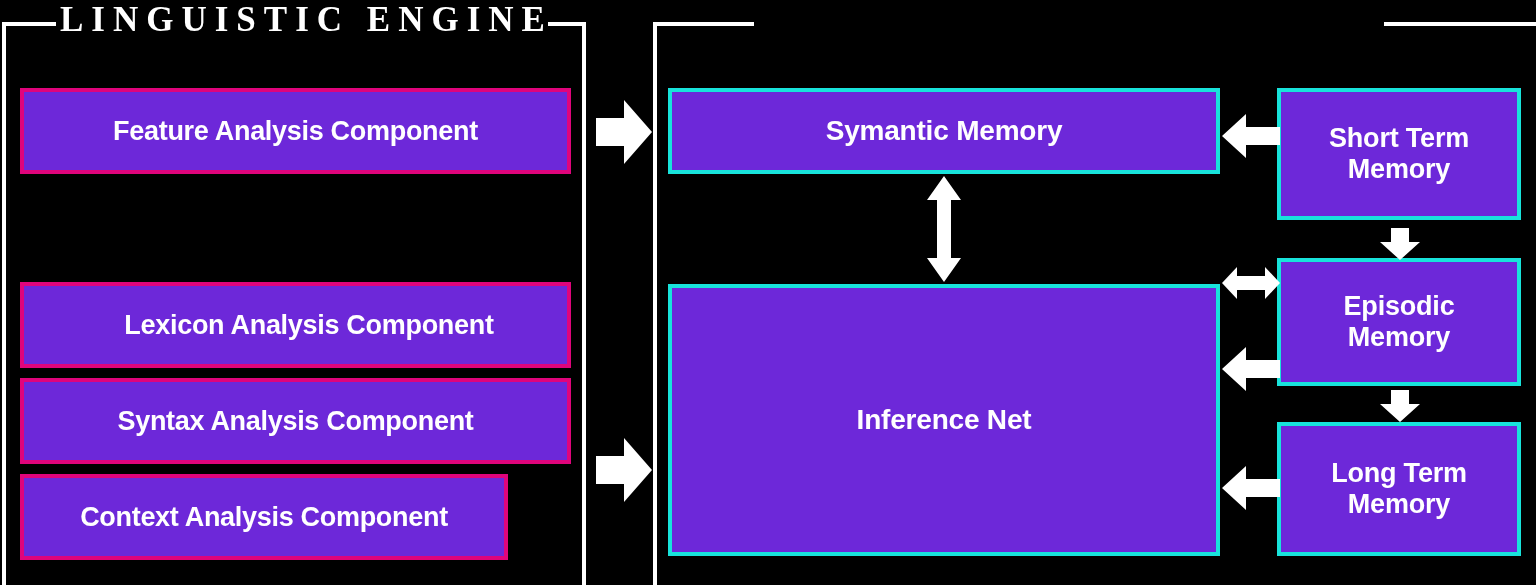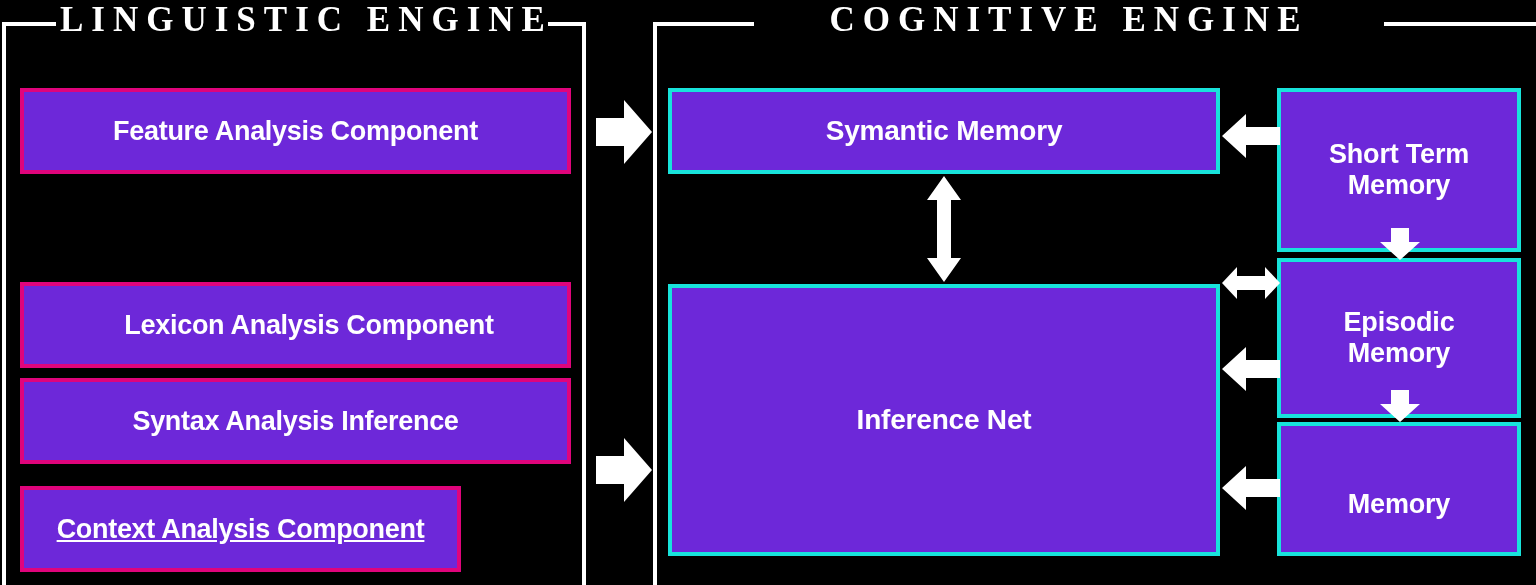--- a/index.html
+++ b/index.html
@@ -55,57 +55,56 @@
 
   <div class="panel" id="panel-linguistic"></div>
   <div class="panel" id="panel-cognitive"></div>
 
   <div class="topbar" id="ling-top-left"></div>
   <div class="topbar" id="ling-top-right"></div>
   <div class="topbar" id="cog-top-left"></div>
   <div class="topbar" id="cog-top-right"></div>
 
   <div class="panel-title" id="title-linguistic">LINGUISTIC ENGINE</div>
-  <div class="panel-title" id="title-cognitive">COGNITIVE ENGINE</div>
 
   <div class="box box-pink" style="left:20px;top:88px;width:551px;height:86px;">
     <span class="lbl-pink">Feature Analysis Component</span>
   </div>
   <div class="box box-pink" style="left:20px;top:282px;width:551px;height:86px;padding-left:27px;">
     <span class="lbl-pink">Lexicon Analysis Component</span>
   </div>
   <div class="box box-pink" style="left:20px;top:378px;width:551px;height:86px;">
-    <span class="lbl-pink">Syntax Analysis Inference</span>
+    <span class="lbl-pink">Syntax Analysis Component</span>
   </div>
-  <div class="box box-pink" style="left:20px;top:486px;width:441px;height:86px;text-decoration:underline;">
+  <div class="box box-pink" style="left:20px;top:474px;width:488px;height:86px;">
     <span class="lbl-pink">Context Analysis Component</span>
   </div>
 
   <div class="box box-teal" style="left:668px;top:88px;width:552px;height:86px;">
     <span class="lbl-teal-lg">Symantic Memory</span>
   </div>
   <div class="box box-teal" style="left:668px;top:284px;width:552px;height:272px;">
     <span class="lbl-teal-lg">Inference Net</span>
   </div>
 
-  <div class="box box-teal" style="left:1277px;top:88px;width:244px;height:164px;">
+  <div class="box box-teal" style="left:1277px;top:88px;width:244px;height:132px;">
     <span class="lbl-teal">
       <span>Short Term</span><br>
       <span>Memory</span>
     </span>
   </div>
-  <div class="box box-teal" style="left:1277px;top:258px;width:244px;height:160px;">
+  <div class="box box-teal" style="left:1277px;top:258px;width:244px;height:128px;">
     <span class="lbl-teal">
       <span>Episodic</span><br>
       <span>Memory</span>
     </span>
   </div>
   <div class="box box-teal" style="left:1277px;top:422px;width:244px;height:134px;">
     <span class="lbl-teal">
-      <br>
+      <span>Long Term</span><br>
       <span>Memory</span>
     </span>
   </div>
 
   <div class="arrow" style="left:596px;top:100px;">
     <svg width="56" height="64" viewBox="0 0 56 64">
       <path d="M0 18 H28 V0 L56 32 L28 64 V46 H0 Z" fill="#ffffff"></path>
     </svg>
   </div>
 

